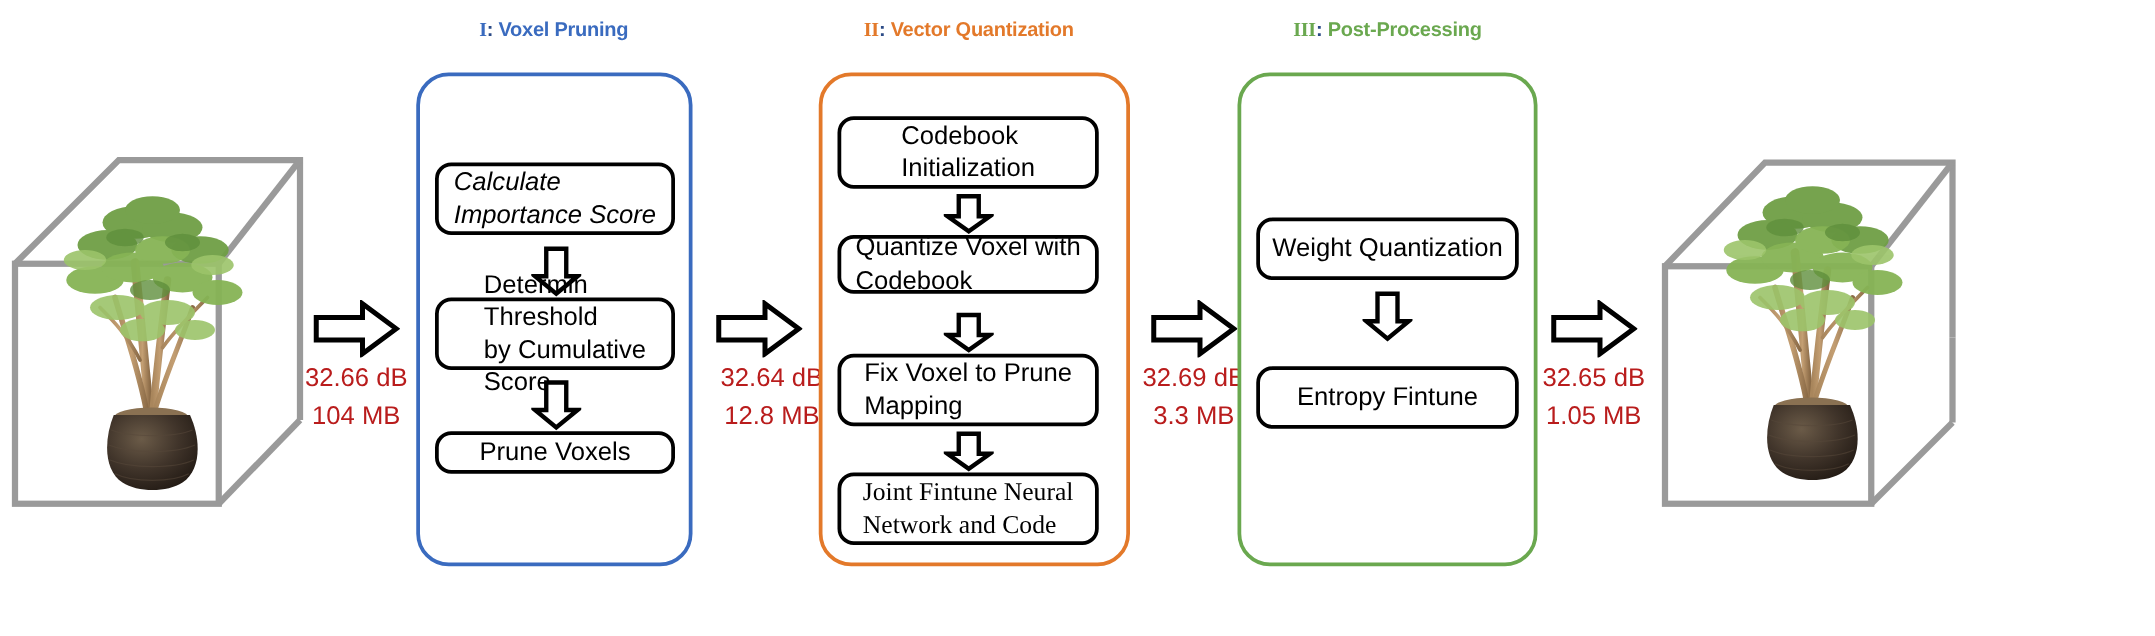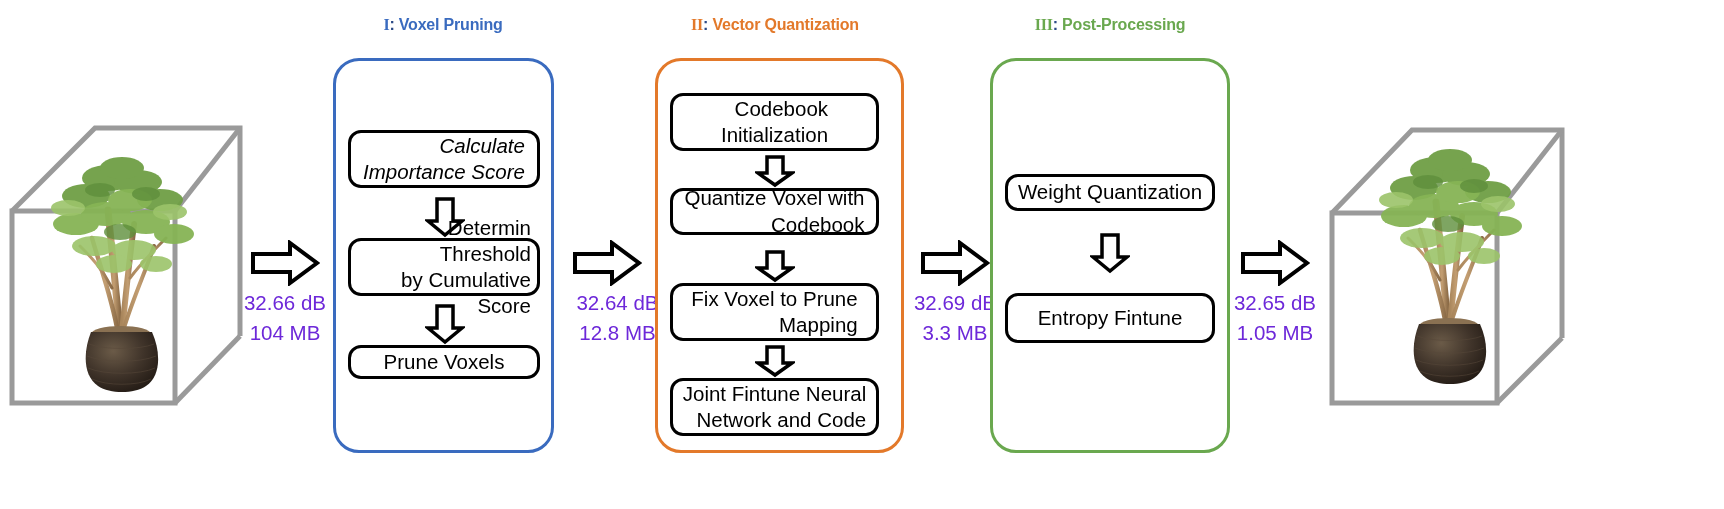--- a/index.html
+++ b/index.html
@@ -32,38 +32,38 @@
 
   
   .step-box {
     position: absolute;
     border: 3px solid #000000;
     border-radius: 13px;
     background: #ffffff;
     display: flex;
     align-items: center;
     justify-content: center;
-    text-align: right;
+    text-align: left;
     font-size: 20.5px;
     line-height: 1.28;
     color: #000000;
     padding: 2px 6px;
   }
 
   
   .down-arrow { position: absolute; }
 
   
   .flow-arrow { position: absolute; }
   .metrics {
     position: absolute;
     text-align: center;
     font-size: 20.5px;
     line-height: 1.45;
-    color: #6d28d9;
+    color: #b91c1c;
     white-space: nowrap;
   }
   .metrics div { }
 
   
   .voxel-scene { position: absolute; }
   .voxel-scene svg { display: block; }
   .plant { position: absolute; }
 </style>
 </head>
@@ -245,21 +245,21 @@
       <span>Mapping</span>
     </span>
   </div>
 
   <div class="down-arrow" style="left:755px; top:344px; width:40px; height:34px;">
     <svg width="40" height="34" viewBox="0 0 40 34">
       <path d="M12,3 L28,3 L28,19 L37,19 L20,31 L3,19 L12,19 Z" fill="#ffffff" stroke="#000000" stroke-width="3.5" stroke-linejoin="miter"></path>
     </svg>
   </div>
 
-  <div class="step-box" style="left:670px; top:378px; width:209px; height:58px;">
+  <div class="step-box" style="left:670px; top:378px; width:209px; height:58px;font-family:Liberation Serif, serif;">
     <span>
       <span>Joint Fintune Neural</span><br>
       <span>Network and Code</span>
     </span>
   </div>
 
   <div class="flow-arrow" style="left:920px; top:240px; width:70px; height:46px;">
     <svg width="70" height="46" viewBox="0 0 70 46">
       <path d="M3,14 L40,14 L40,3 L67,23 L40,43 L40,32 L3,32 Z" fill="#ffffff" stroke="#000000" stroke-width="4" stroke-linejoin="miter"></path>
     </svg>
@@ -268,21 +268,21 @@
     <div>32.69 dB</div>
     <div>3.3 MB</div>
   </div>
 
   <div class="stage-title" style="left:990px; top:16px; width:240px; color:#6aa84f;">
     <span class="numeral">III</span><span class="colon">:</span>&nbsp;<span>Post-Processing</span>
   </div>
 
   <div class="stage-panel" style="left:990px; top:58px; width:240px; height:395px; border:3px solid #6aa84f;"></div>
 
-  <div class="step-box" style="left:1005px; top:174px; width:210px; height:37px;">
+  <div class="step-box" style="left:1005px; top:174px; width:210px; height:50px;">
     <span>Weight Quantization</span>
   </div>
 
   <div class="down-arrow" style="left:1090px; top:232px; width:40px; height:42px;">
     <svg width="40" height="42" viewBox="0 0 40 42">
       <path d="M12,3 L28,3 L28,25 L37,25 L20,39 L3,25 L12,25 Z" fill="#ffffff" stroke="#000000" stroke-width="3.5" stroke-linejoin="miter"></path>
     </svg>
   </div>
 
   <div class="step-box" style="left:1005px; top:293px; width:210px; height:50px;">

